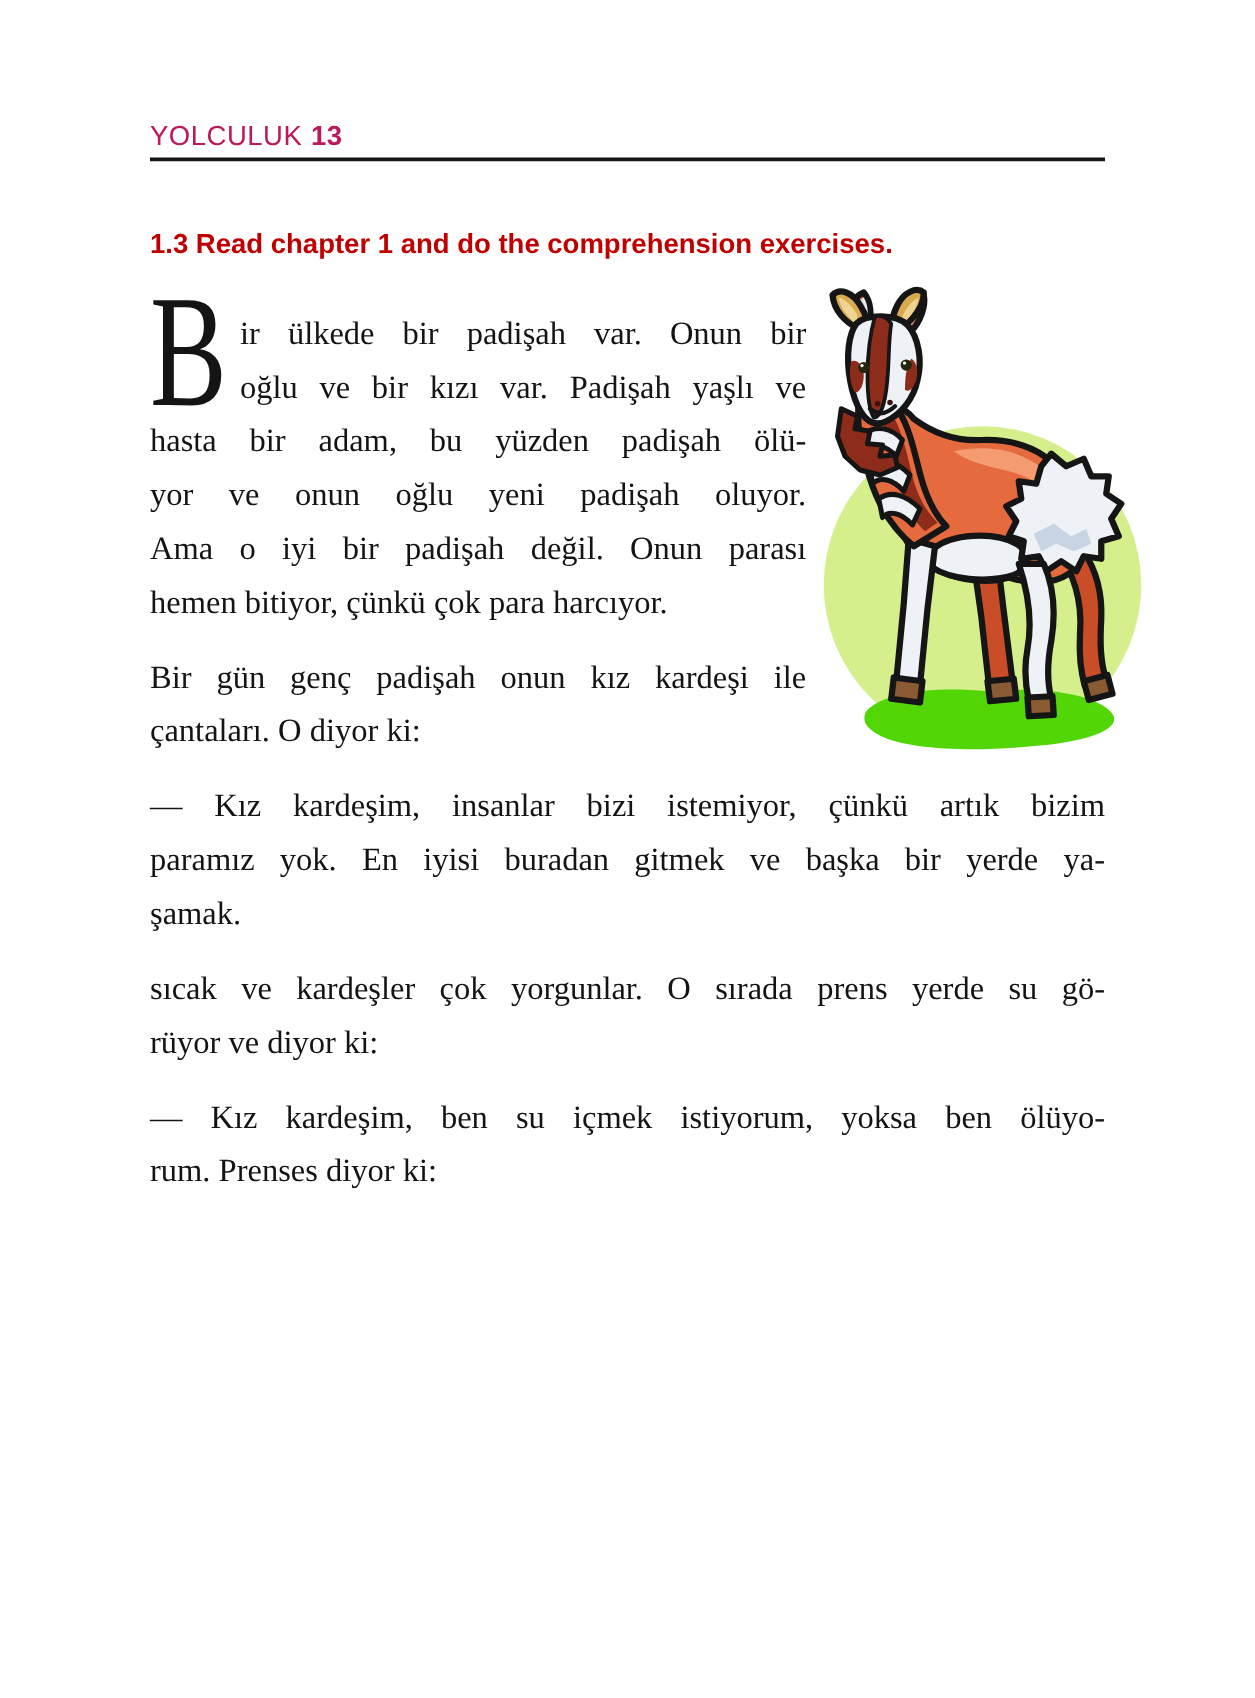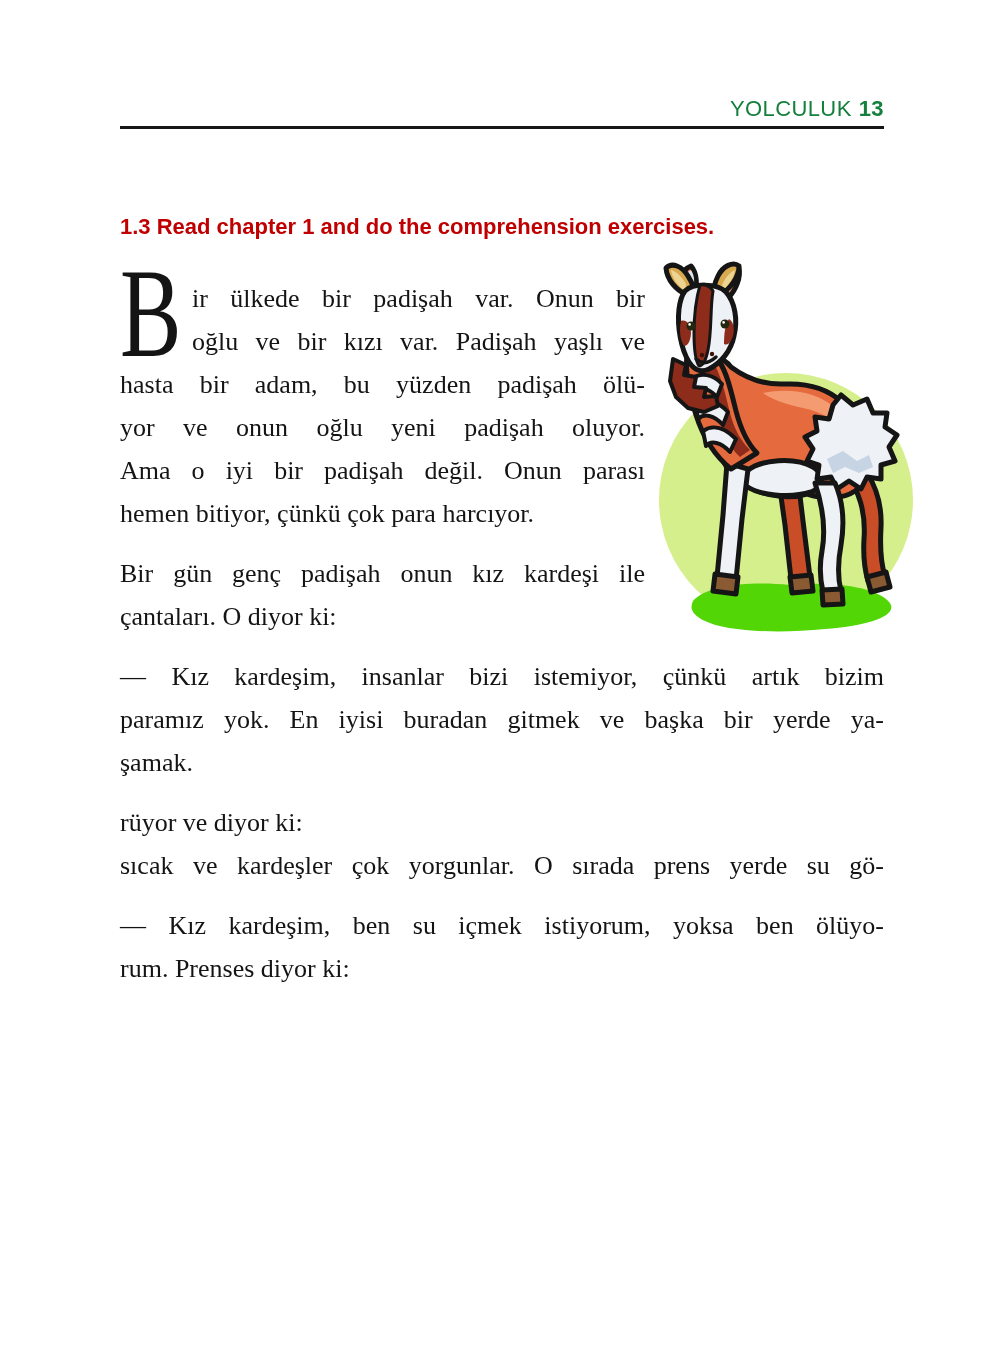--- a/index.html
+++ b/index.html
@@ -6,32 +6,31 @@
   body{
     width:1004px;height:1358px;background:#ffffff;color:#161616;
     font-family:"Liberation Serif", serif;
     overflow:hidden;position:relative;
   }
   .page{padding:0 120px;}
 
   
   .header{
     margin-top:97px;
-    text-align:right;
     font-family:"Liberation Sans", sans-serif;
     font-size:22px;line-height:24px;letter-spacing:0.4px;
     padding-bottom:5px;
     border-bottom:3px solid #161616;
-    color:#15803d;
+    color:#be185d;
   }
   .header .page-num{font-weight:bold;margin-left:7px;}
 
   
   .section-heading{
-    margin-top:84px;
+    margin-top:52px;
     font-family:"Liberation Sans", sans-serif;
     font-weight:bold;
     font-size:22px;line-height:28px;
     color:var(--c-heading,#c00000);
   }
 
   
   .article{
     margin-top:36px;
     font-size:26px;line-height:43px;
@@ -141,22 +140,22 @@
         <div class="para">
           <div class="line">Bir gün genç padişah onun kız kardeşi ile</div>
           <div class="line last">çantaları. O diyor ki:</div>
         </div>
         <div class="para clear-right">
           <div class="line">— Kız kardeşim, insanlar bizi istemiyor, çünkü artık bizim</div>
           <div class="line">paramız yok. En iyisi buradan gitmek ve başka bir yerde ya-</div>
           <div class="line last">şamak.</div>
         </div>
         <div class="para">
+          <div class="line">sıcak ve kardeşler çok yorgunlar. O sırada prens yerde su gö-</div>
           <div class="line last">rüyor ve diyor ki:</div>
-          <div class="line">sıcak ve kardeşler çok yorgunlar. O sırada prens yerde su gö-</div>
         </div>
         <div class="para">
           <div class="line">— Kız kardeşim, ben su içmek istiyorum, yoksa ben ölüyo-</div>
           <div class="line last">rum. Prenses diyor ki:</div>
         </div>
       </div>
 
   </div>
 </div>
 

